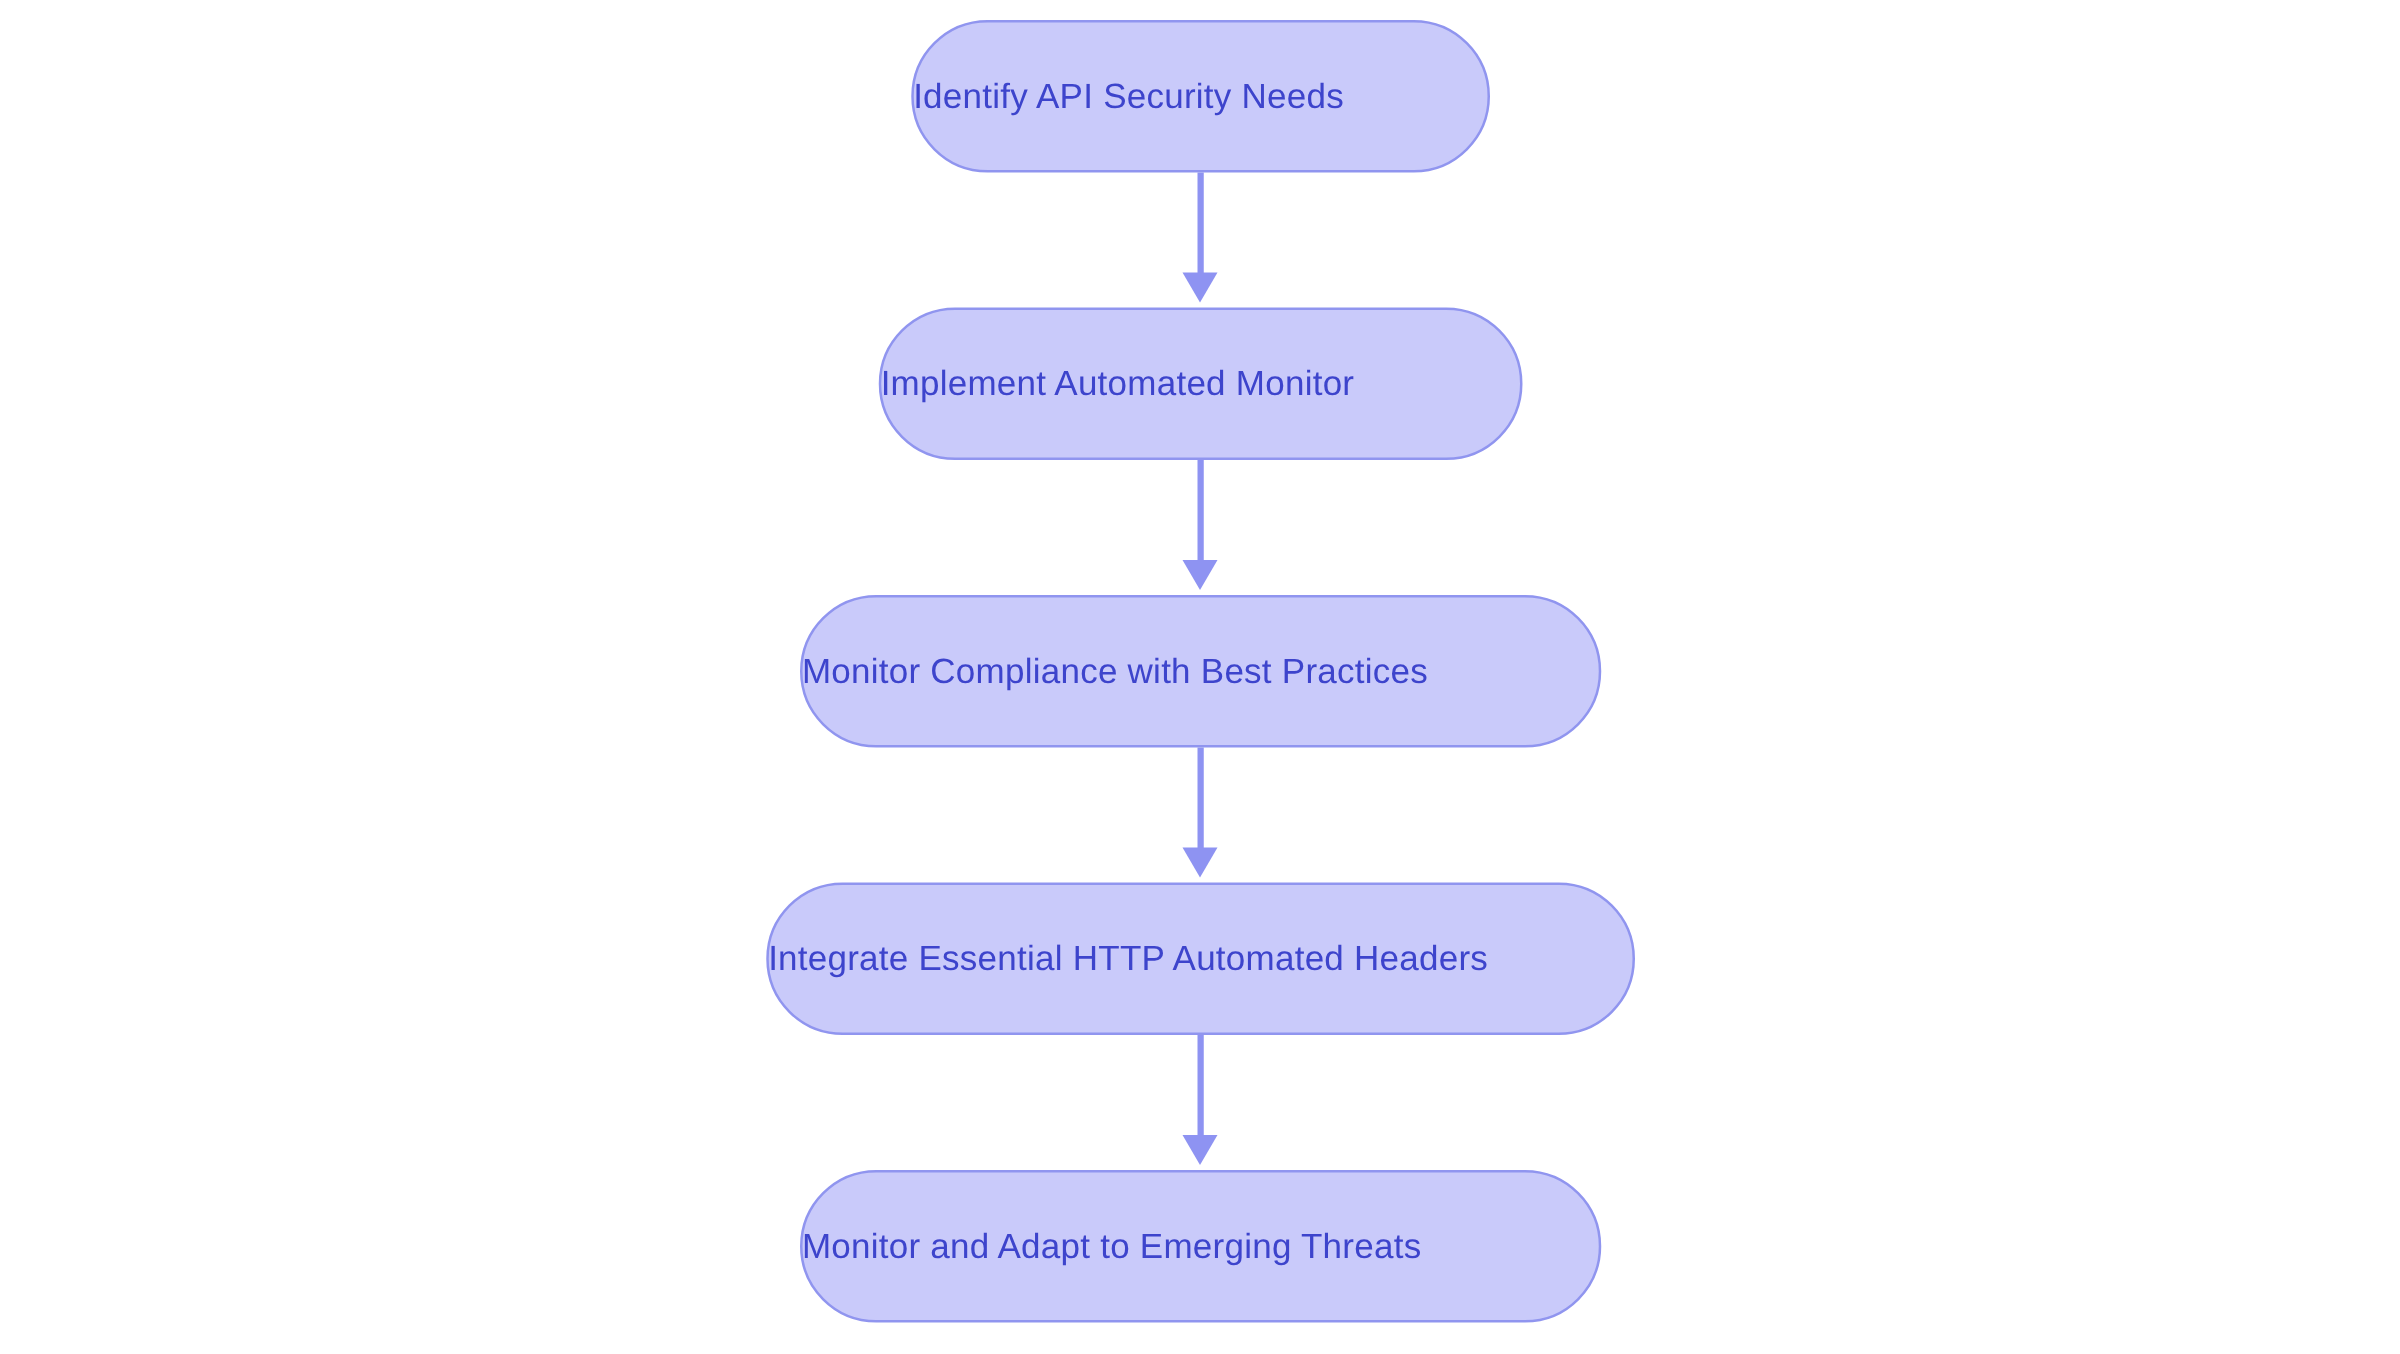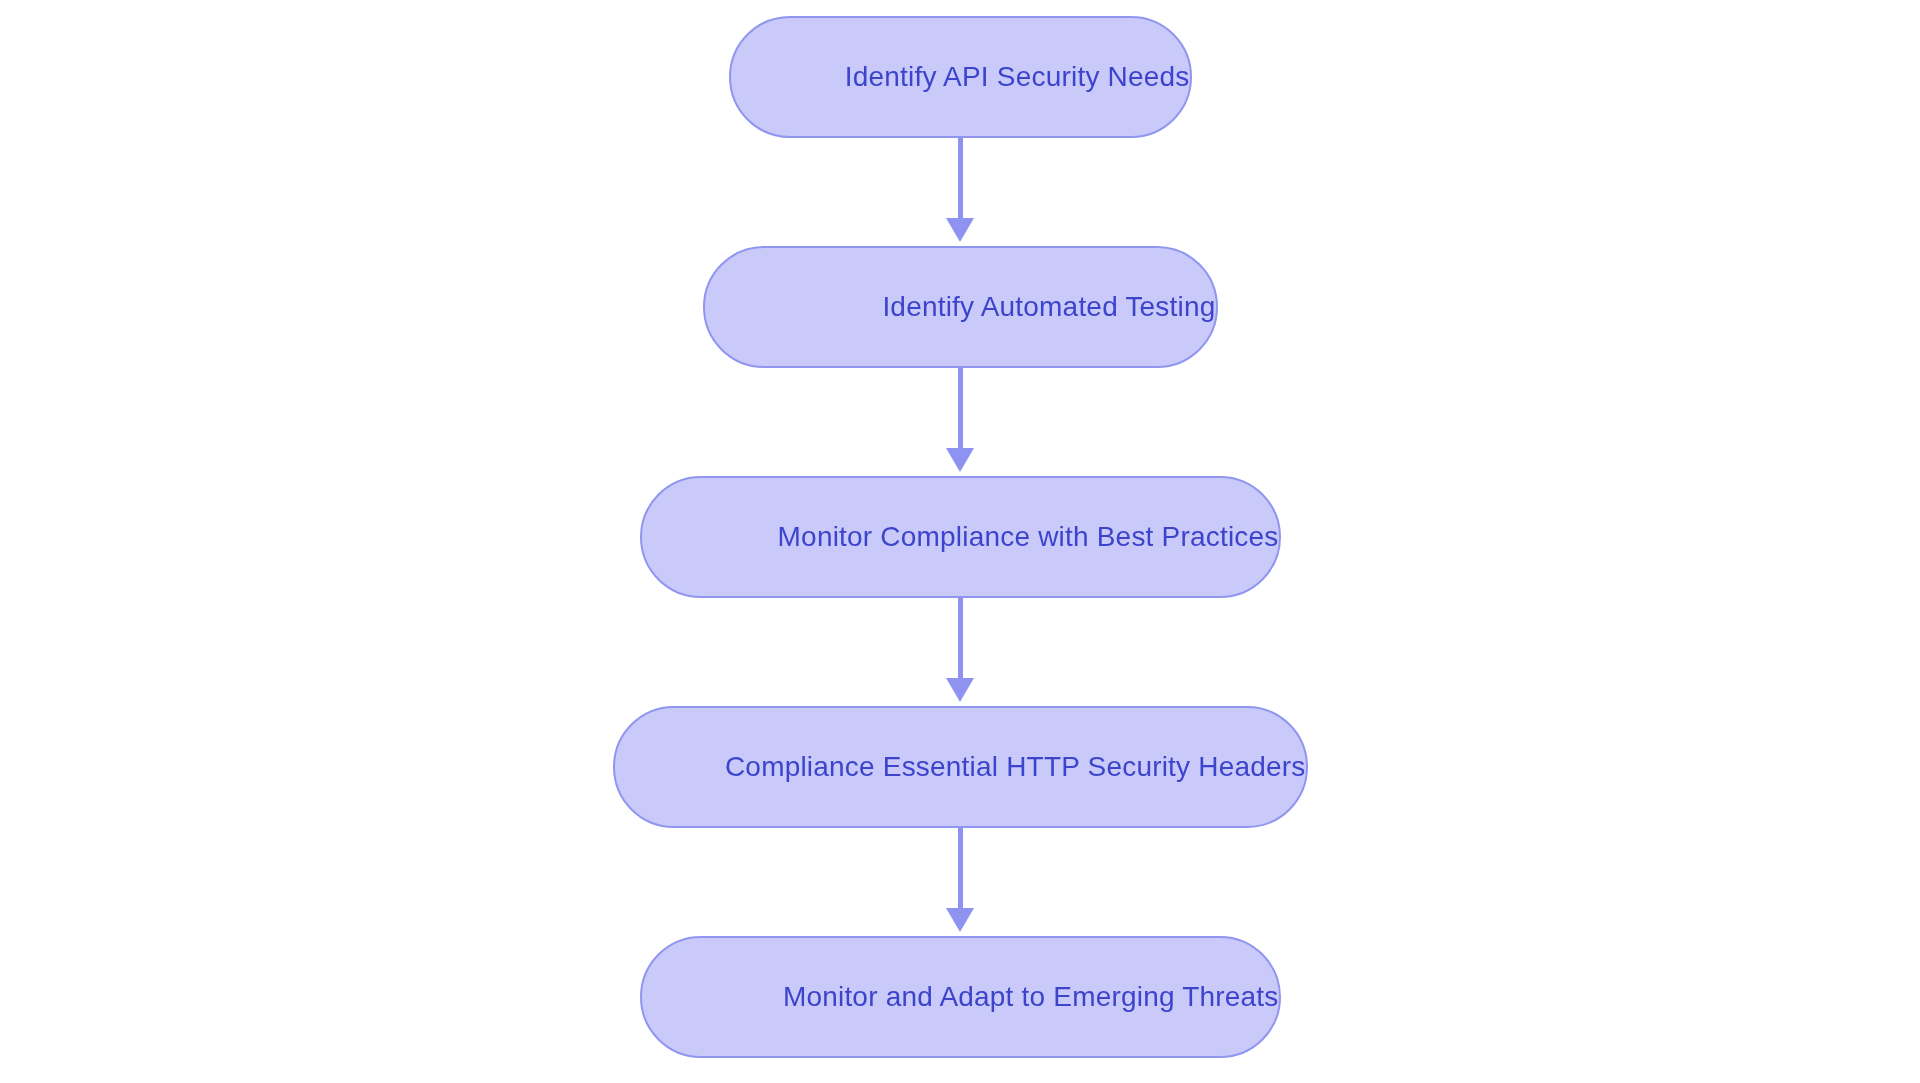--- a/index.html
+++ b/index.html
@@ -30,21 +30,21 @@
     flex-direction: column;
     align-items: center;
   }
   .flow-node {
     height: 122px;
     border-radius: 61px;
     background: var(--node-fill);
     border: 2px solid var(--node-border);
     display: flex;
     align-items: center;
-    justify-content: flex-end;
+    justify-content: flex-start;
     flex: 0 0 auto;
   }
   .flow-node .node-label {
     color: var(--node-text);
     font-size: 28px;
     line-height: 1;
     letter-spacing: 0.2px;
     white-space: nowrap;
   }
   .arrow {
@@ -78,39 +78,39 @@
     <div class="flow-node" style="width: 463px;">
       <span class="node-label">Identify API Security Needs</span>
     </div>
 
     <div class="arrow">
       <div class="arrow-stem"></div>
       <div class="arrowhead"></div>
     </div>
 
     <div class="flow-node" style="width: 515px;">
-      <span class="node-label">Identify Automated Testing</span>
+      <span class="node-label">Implement Automated Monitor</span>
     </div>
 
     <div class="arrow">
       <div class="arrow-stem"></div>
       <div class="arrowhead"></div>
     </div>
 
     <div class="flow-node" style="width: 641px;">
       <span class="node-label">Monitor Compliance with Best Practices</span>
     </div>
 
     <div class="arrow">
       <div class="arrow-stem"></div>
       <div class="arrowhead"></div>
     </div>
 
     <div class="flow-node" style="width: 695px;">
-      <span class="node-label">Compliance Essential HTTP Security Headers</span>
+      <span class="node-label">Integrate Essential HTTP Automated Headers</span>
     </div>
 
     <div class="arrow">
       <div class="arrow-stem"></div>
       <div class="arrowhead"></div>
     </div>
 
     <div class="flow-node" style="width: 641px;">
       <span class="node-label">Monitor and Adapt to Emerging Threats</span>
     </div>

